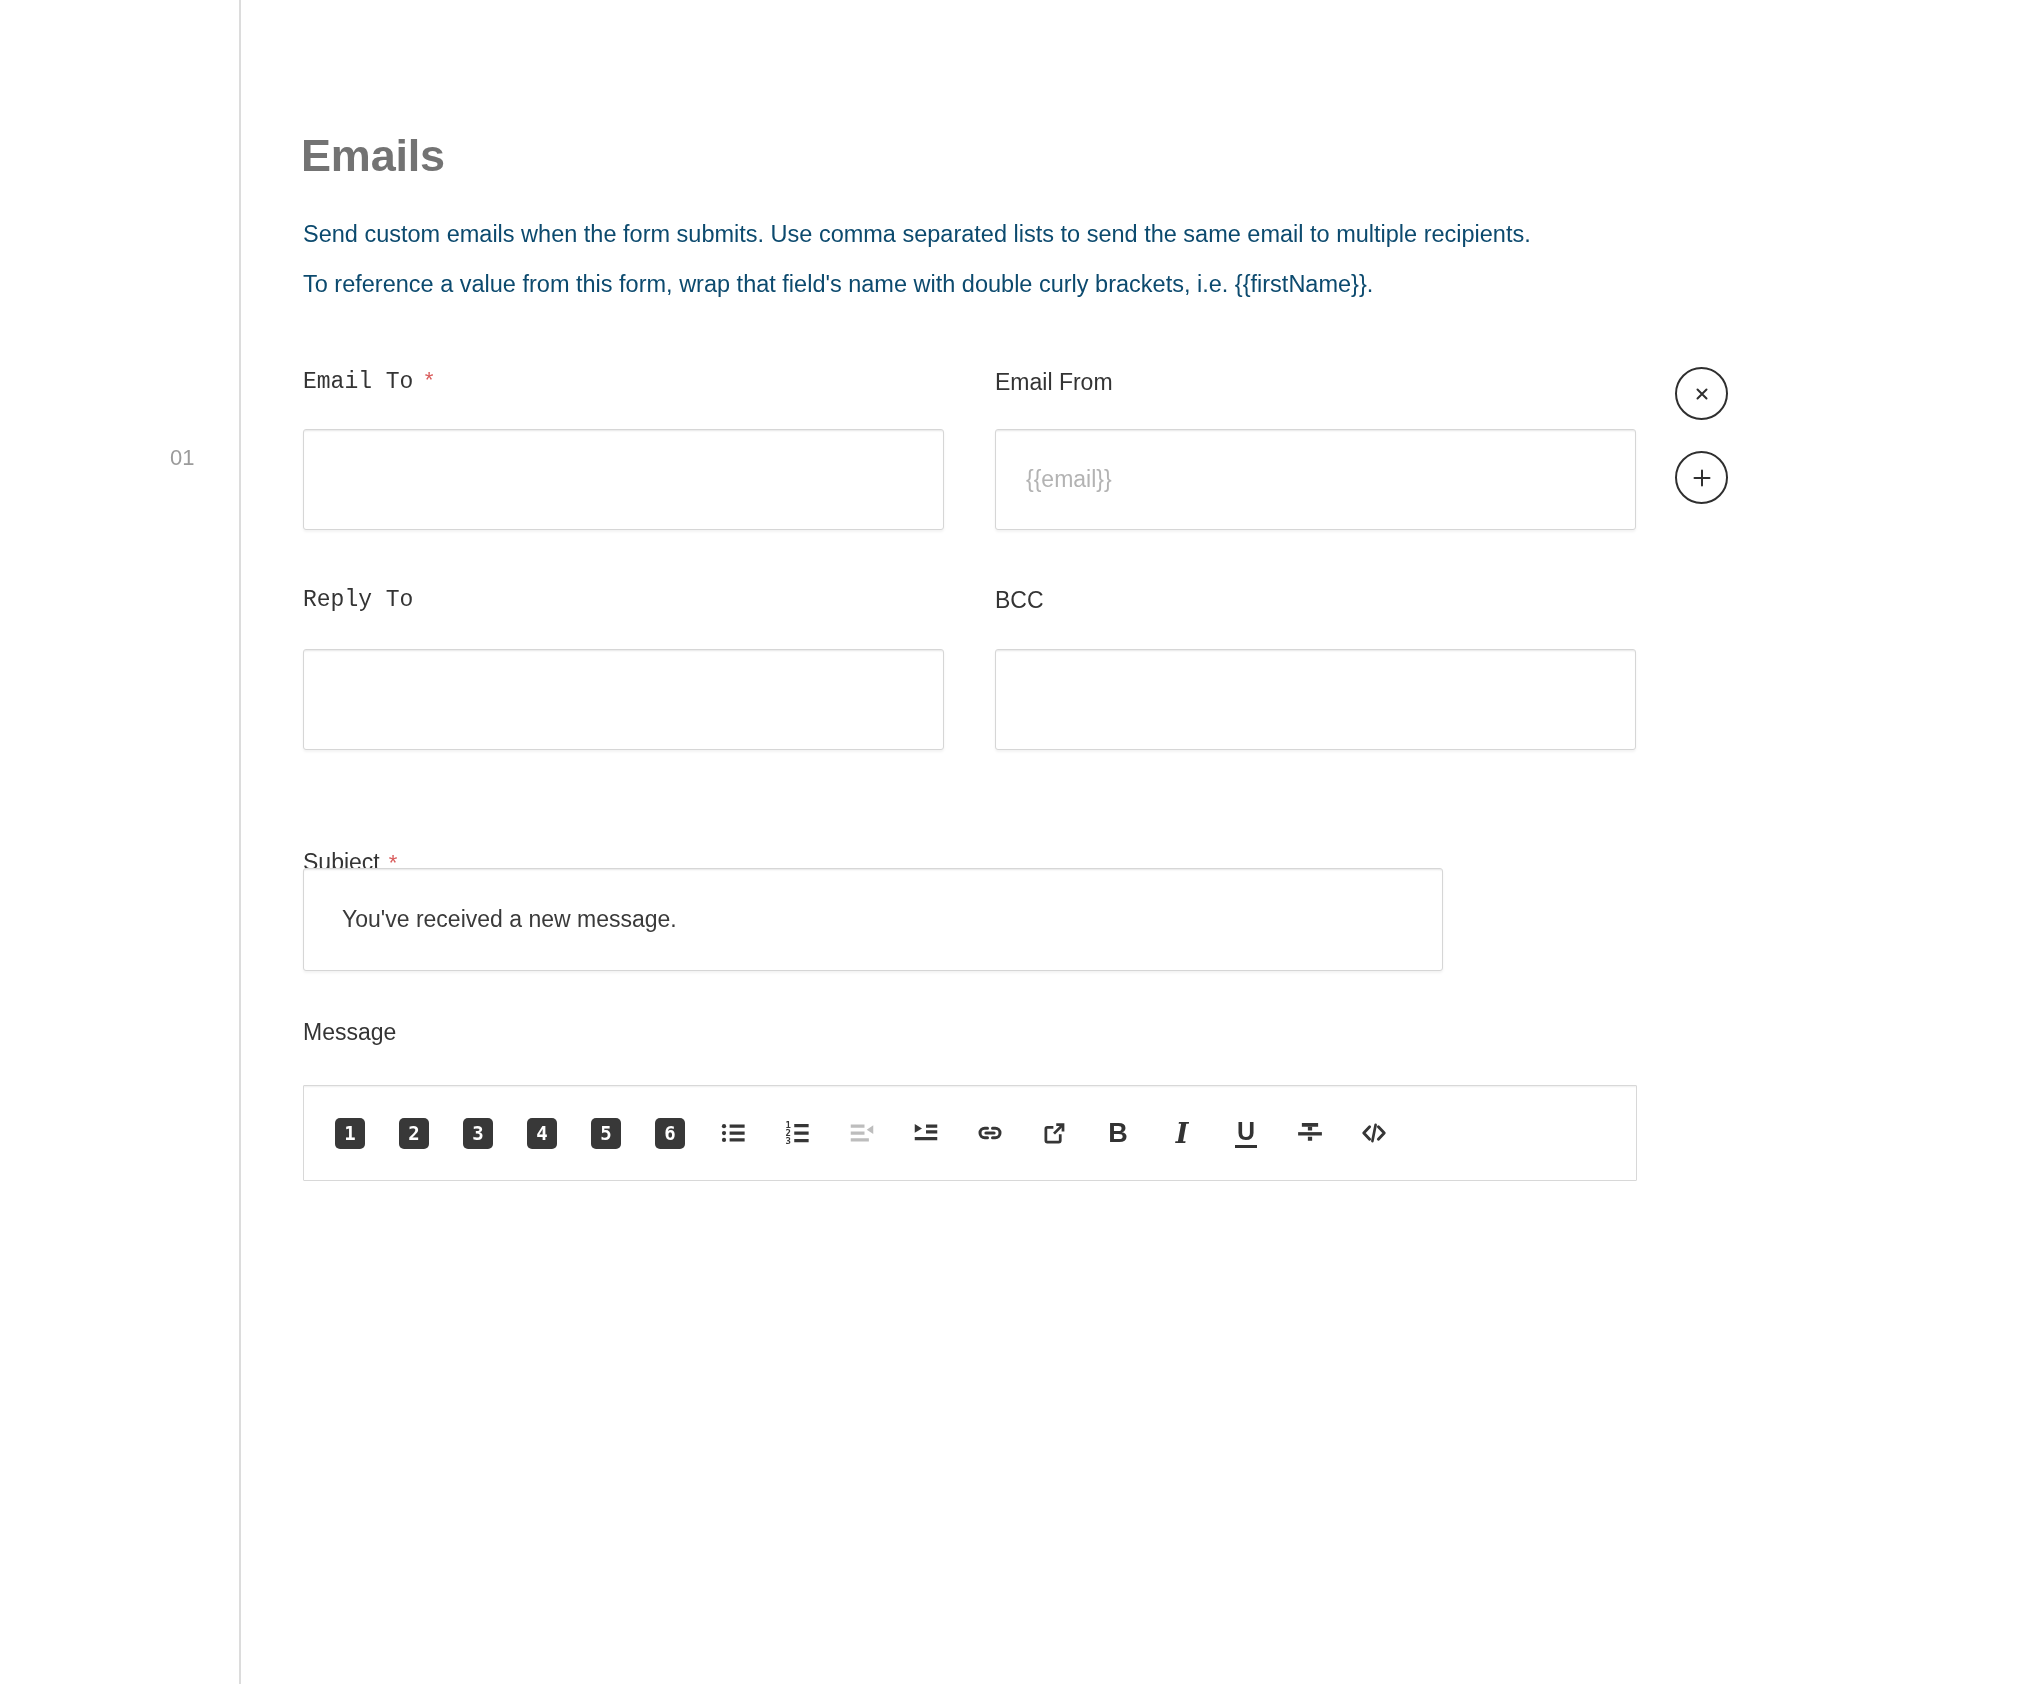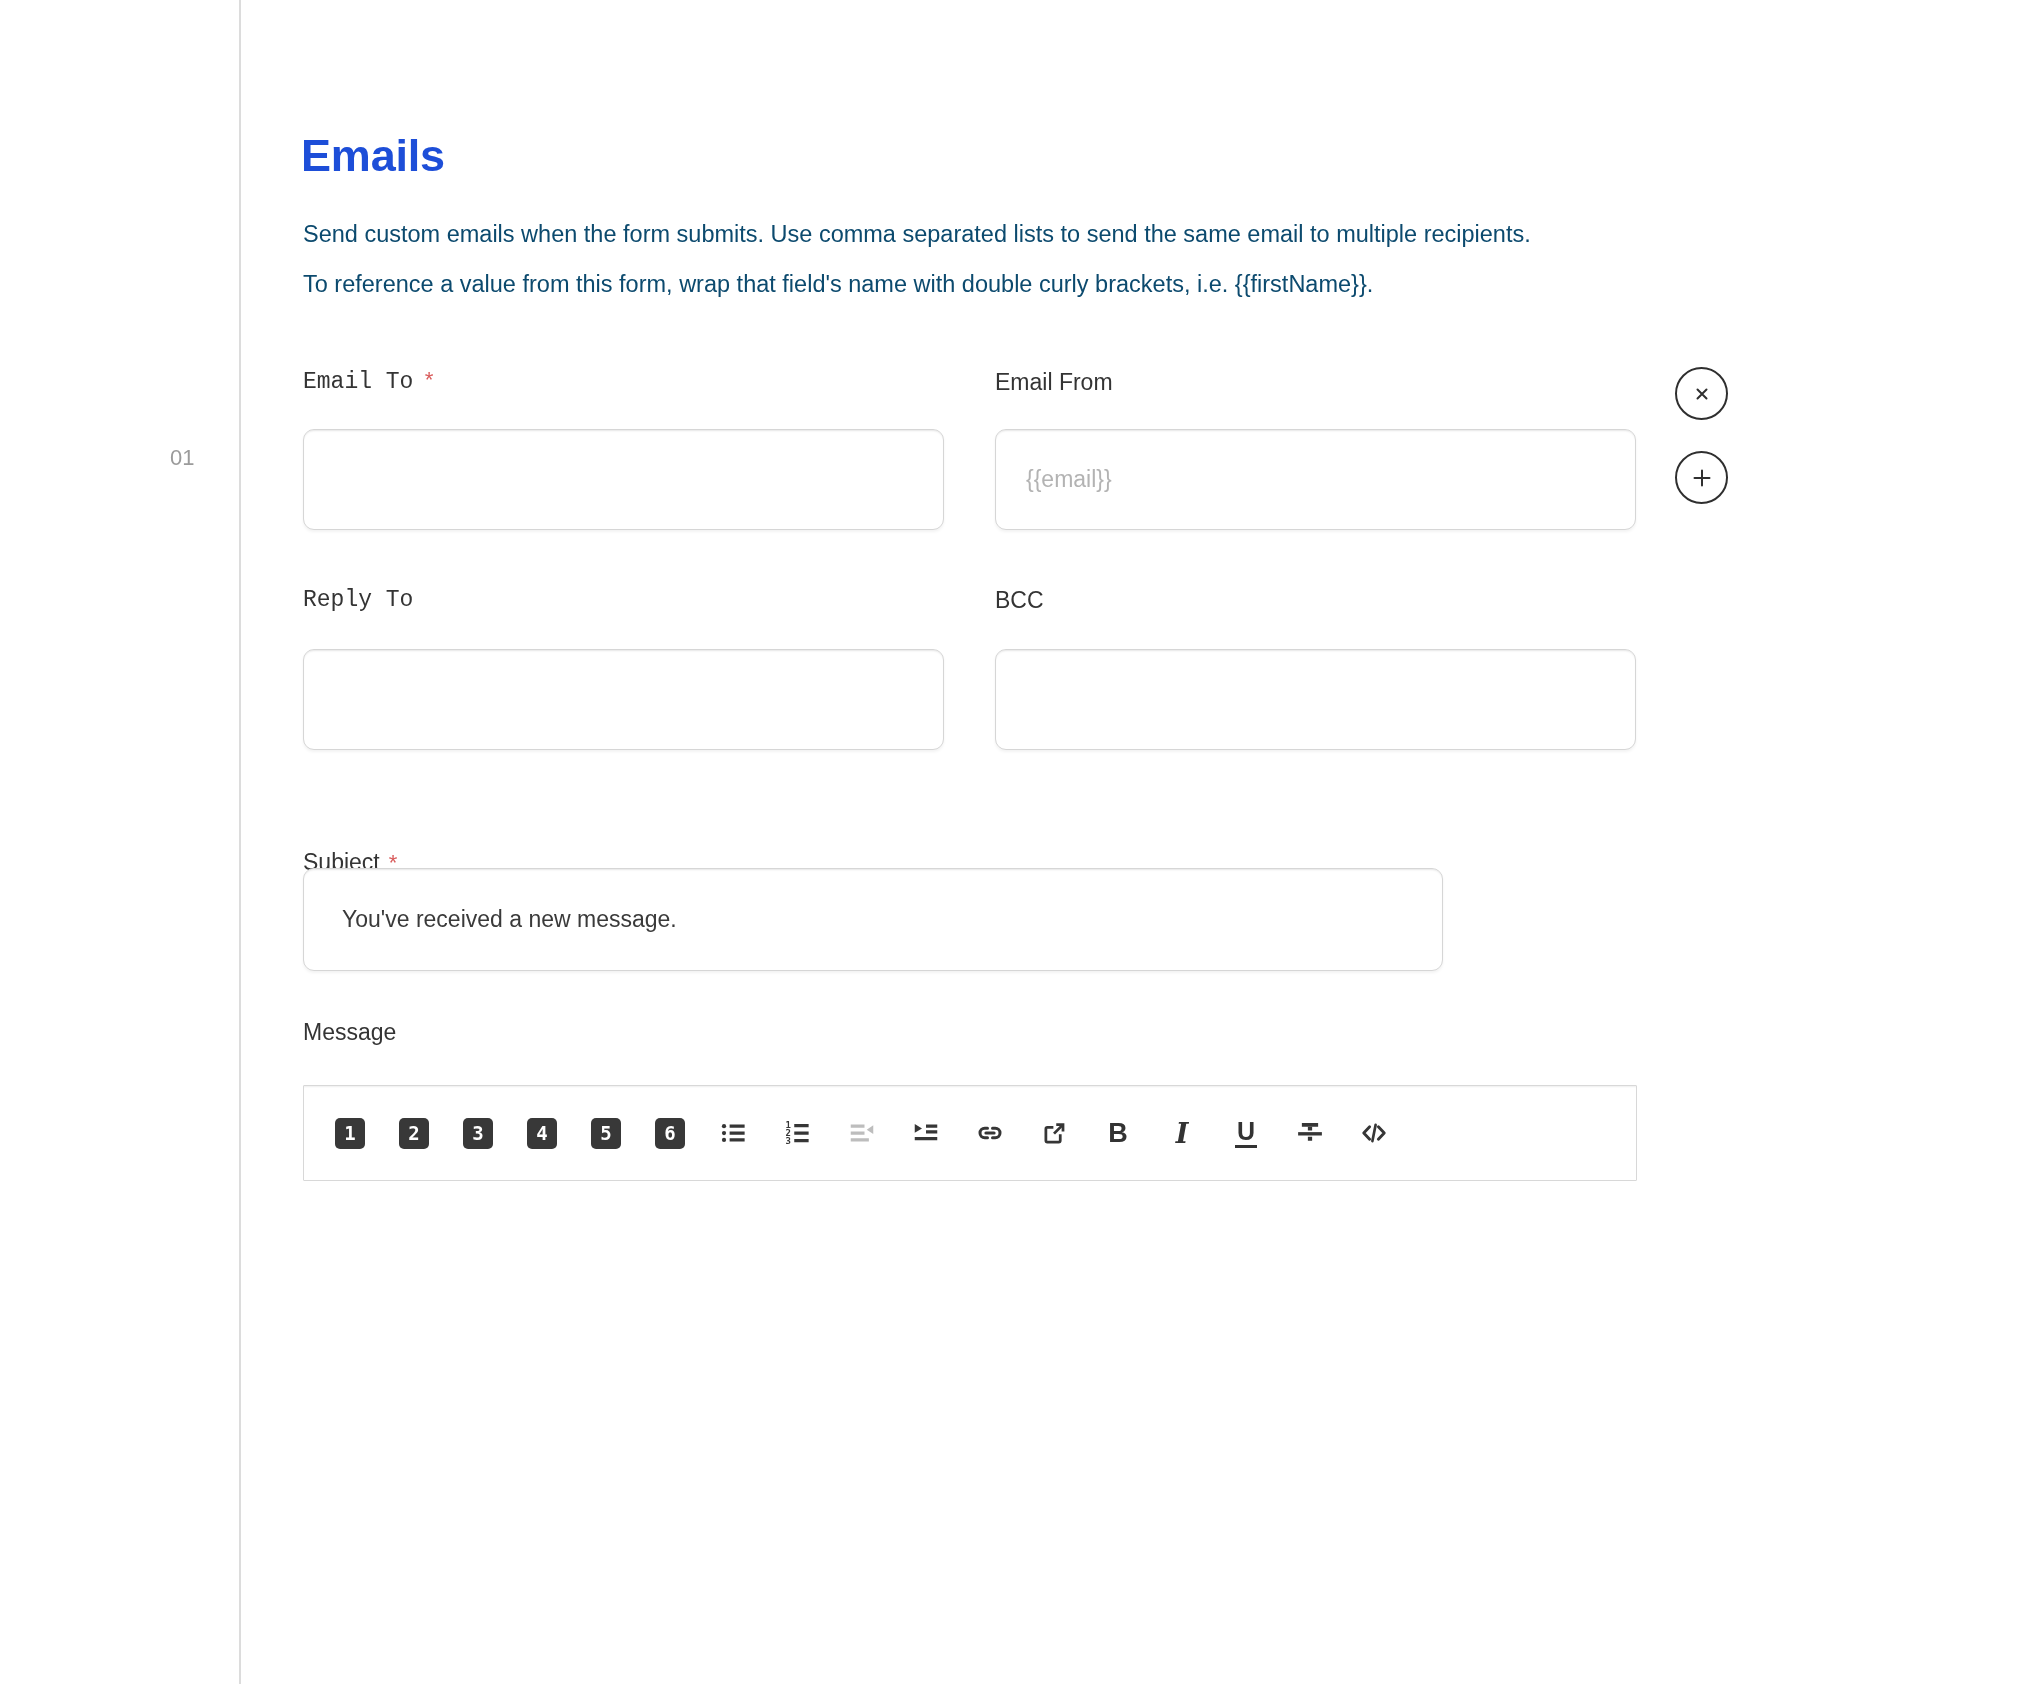--- a/index.html
+++ b/index.html
@@ -3,27 +3,27 @@
 <meta charset="utf-8">
 <style>
   html,body{margin:0;padding:0;}
   body{
     width:2024px;height:1684px;background:#ffffff;position:relative;
     font-family:"Liberation Sans",sans-serif;overflow:hidden;
     -webkit-font-smoothing:antialiased;
   }
   .divider{position:absolute;left:239px;top:0;width:2px;height:1684px;background:#dcdcdc;}
   .item-index{position:absolute;left:170px;top:445px;font-size:22px;color:#9b9b9b;}
-  .page-title{position:absolute;left:301px;top:130px;font-size:45px;font-weight:700;color:#1d4ed8;letter-spacing:-0.2px;}
+  .page-title{position:absolute;left:301px;top:130px;font-size:45px;font-weight:700;color:#737373;letter-spacing:-0.2px;}
   .page-desc{position:absolute;left:303px;top:209px;font-size:23.5px;color:#0c4a6e;line-height:50px;}
   .field-label{position:absolute;font-size:23px;color:#343434;}
   .req{color:#d95c5c;margin-left:9px;font-size:22px;}
   .input{
     position:absolute;box-sizing:border-box;background:#fff;
-    border:1px solid #d6d6d6;border-radius:11px;
+    border:1px solid #d6d6d6;border-radius:3px;
     box-shadow:inset 0 2px 2px -1px rgba(0,0,0,0.10), 0 2px 3px rgba(0,0,0,0.05);
     font-family:"Liberation Sans",sans-serif;font-size:23px;color:#3a3a3a;
     padding:0 30px;outline:none;
   }
   .input::placeholder{color:#b3b3b3;opacity:1;}
   .col-left{left:303px;width:641px;font-family:Liberation Mono, monospace;}
   .col-right{left:995px;width:641px;}
   .row1-label{top:369px;}
   .row1-input{top:429px;height:101px;}
   .row2-label{top:587px;}

